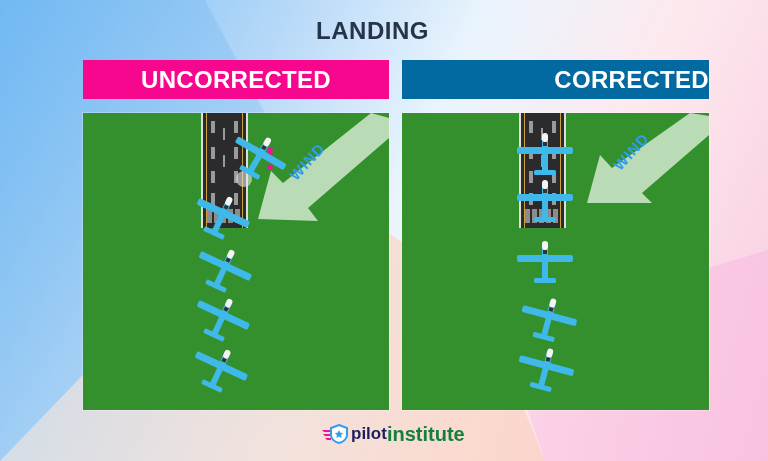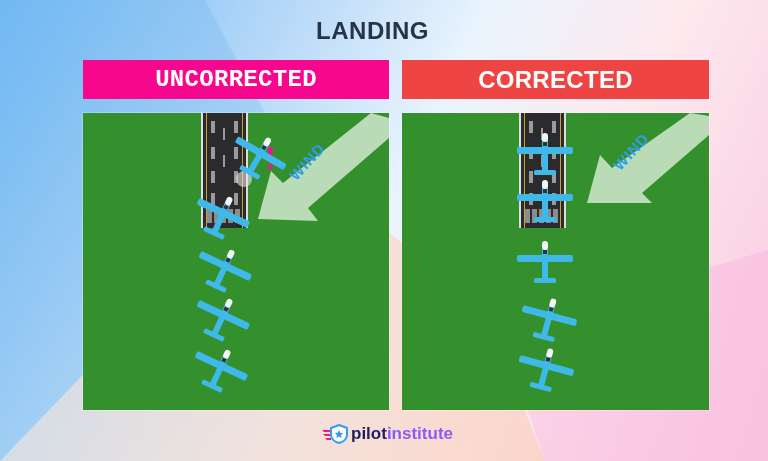--- a/index.html
+++ b/index.html
@@ -27,33 +27,33 @@
   .runway .dash{position:absolute;width:4px;height:12px;background:#9a9a9a;}
   .runway .thresh{position:absolute;left:4px;right:4px;bottom:5px;height:14px;
     background:repeating-linear-gradient(90deg,#8c8c8c 0 5px,#2b2b2d 5px 7px);}
   .plane{position:absolute;width:60px;height:50px;}
   .wind{position:absolute;}
   .wind-label{position:absolute;color:#2f9cf0;font-weight:bold;font-size:15px;
     transform:rotate(-48deg);letter-spacing:1px;}
   .excl{position:absolute;left:182px;top:27px;color:#f0148e;font-weight:bold;font-size:32px;}
   .logo{position:absolute;top:423px;left:322px;height:22px;display:flex;align-items:center;gap:3px;}
   .logo .p1{color:#1b1f5e;font-weight:bold;font-size:17px;}
-  .logo .p2{color:#8b5cf6;font-weight:bold;font-size:17px;}
+  .logo .p2{color:#15803d;font-weight:bold;font-size:20px;}
 </style>
 </head>
 <body>
 
 <div class="bg-tri1"></div>
 <div class="bg-tri2"></div>
 <div class="bg-tri3"></div>
 
 <div class="title">LANDING</div>
 
-<div class="tag" style="left:83px;width:306px;background:#f7078d;font-family:Liberation Mono, monospace;">UNCORRECTED</div>
-<div class="tag" style="left:402px;width:307px;background:#ef4444;">CORRECTED</div>
+<div class="tag" style="left:83px;width:306px;background:#f7078d;">UNCORRECTED</div>
+<div class="tag" style="left:402px;width:307px;background:#0369a1;text-align:right;">CORRECTED</div>
 
 <div class="panel" style="left:83px;">
   <div class="runway" style="left:118px;">
     <div class="edge" style="left:3px"></div>
       <div class="edge" style="right:3px"></div>
     <div class="dash" style="left:8px;top:8px"></div>
       <div class="dash" style="left:31px;top:8px"></div>
     <div class="dash" style="left:8px;top:34px"></div>
       <div class="dash" style="left:31px;top:34px"></div>
     <div class="dash" style="left:8px;top:58px"></div>

